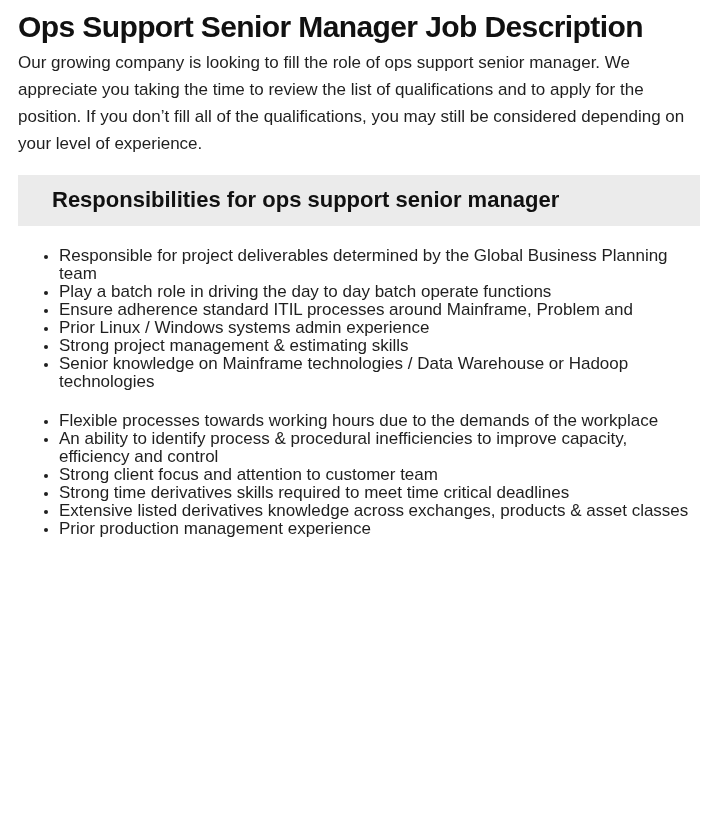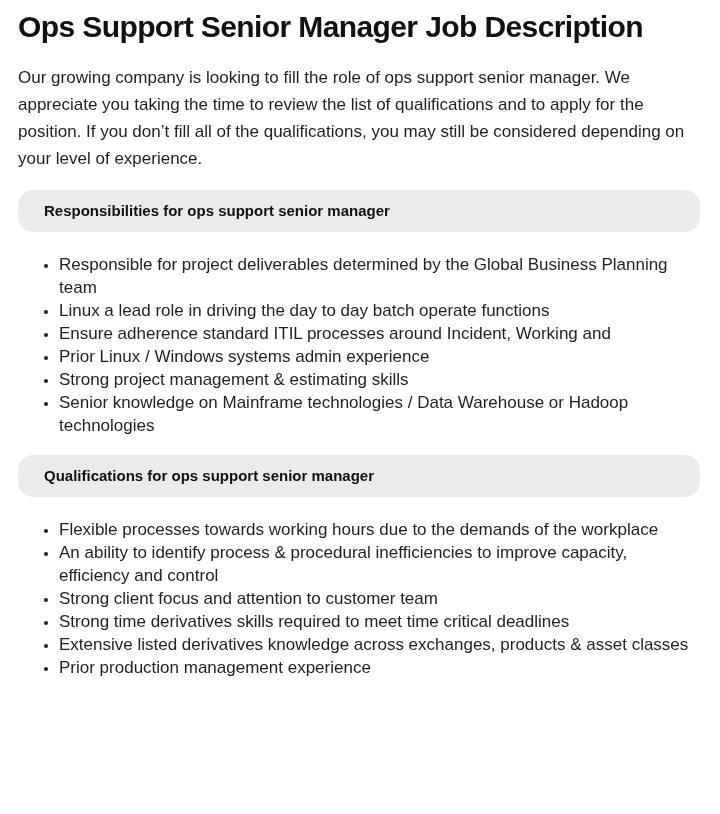--- a/index.html
+++ b/index.html
@@ -1,15 +1,15 @@
 <!DOCTYPE html>
 <html><head>
 <meta charset="utf-8">
 <style>
-  * { margin: 0; padding: 0; box-sizing: border-box; border-radius: 15px; }
+  * { margin: 0; padding: 0; box-sizing: border-box; }
   html, body { background: #ffffff; }
   body {
     width: 720px;
     height: 814px;
     font-family: "Liberation Sans", "DejaVu Sans", sans-serif;
     color: #1f1f1f;
     overflow: hidden;
   }
   .page {
     width: 720px;
@@ -19,69 +19,68 @@
   }
   .page-title {
     font-size: 30px;
     font-weight: 800;
     letter-spacing: -0.6px;
     color: #111111;
     margin-top: 2px;
     white-space: nowrap;
   }
   .intro {
-    margin-top: 20px;
+    margin-top: 5px;
     font-size: 17px;
     line-height: 27px;
     color: #1f1f1f;
     max-width: 670px;
   }
   .section { margin-top: 18px; }
   .section-header {
     background: #ebebeb;
-    padding: 12px 22px 13px 26px;
-    font-size: 15px;
+    padding: 12px 22px 13px 34px;
+    font-size: 22px;
     font-weight: 700;
     color: #111111;
   }
   .bullet-list {
     margin: 21px 0 0 0;
     padding-left: 41px;
     list-style: disc outside;
     max-width: 680px;
   }
   .bullet-list li {
     font-size: 17px;
-    line-height: 23px;
+    line-height: 18px;
     color: #1f1f1f;
   }
   .bullet-list li::marker { font-size: 14px; }
 </style>
 </head>
 <body>
 
 <div class="page">
   <h1 class="page-title">Ops Support Senior Manager Job Description</h1>
 
   <p class="intro">Our growing company is looking to fill the role of ops support senior manager. We appreciate you taking the time to review the list of qualifications and to apply for the position. If you don’t fill all of the qualifications, you may still be considered depending on your level of experience.</p>
 
   <div id="sections">
       <div class="section">
         <div class="section-header">Responsibilities for ops support senior manager</div>
         <ul class="bullet-list">
           <li>Responsible for project deliverables determined by the Global Business Planning team</li>
-          <li>Linux a lead role in driving the day to day batch operate functions</li>
-          <li>Ensure adherence standard ITIL processes around Incident, Working and</li>
+          <li>Play a batch role in driving the day to day batch operate functions</li>
+          <li>Ensure adherence standard ITIL processes around Mainframe, Problem and</li>
           <li>Prior Linux / Windows systems admin experience</li>
           <li>Strong project management &amp; estimating skills</li>
           <li>Senior knowledge on Mainframe technologies / Data Warehouse or Hadoop technologies</li>
         </ul>
       </div>
       <div class="section">
-        <div class="section-header">Qualifications for ops support senior manager</div>
         <ul class="bullet-list">
           <li>Flexible processes towards working hours due to the demands of the workplace</li>
           <li>An ability to identify process &amp; procedural inefficiencies to improve capacity, efficiency and control</li>
           <li>Strong client focus and attention to customer team</li>
           <li>Strong time derivatives skills required to meet time critical deadlines</li>
           <li>Extensive listed derivatives knowledge across exchanges, products &amp; asset classes</li>
           <li>Prior production management experience</li>
         </ul>
       </div>
     </div>

